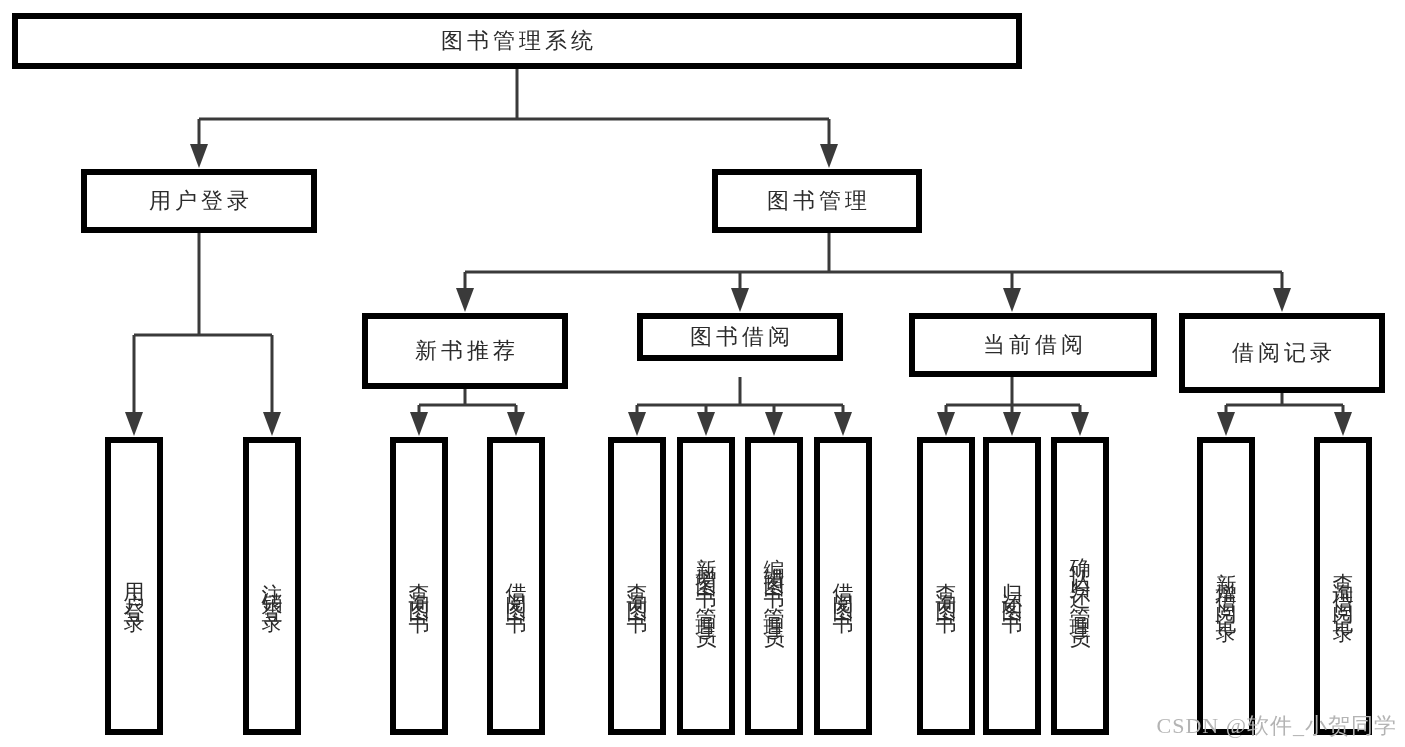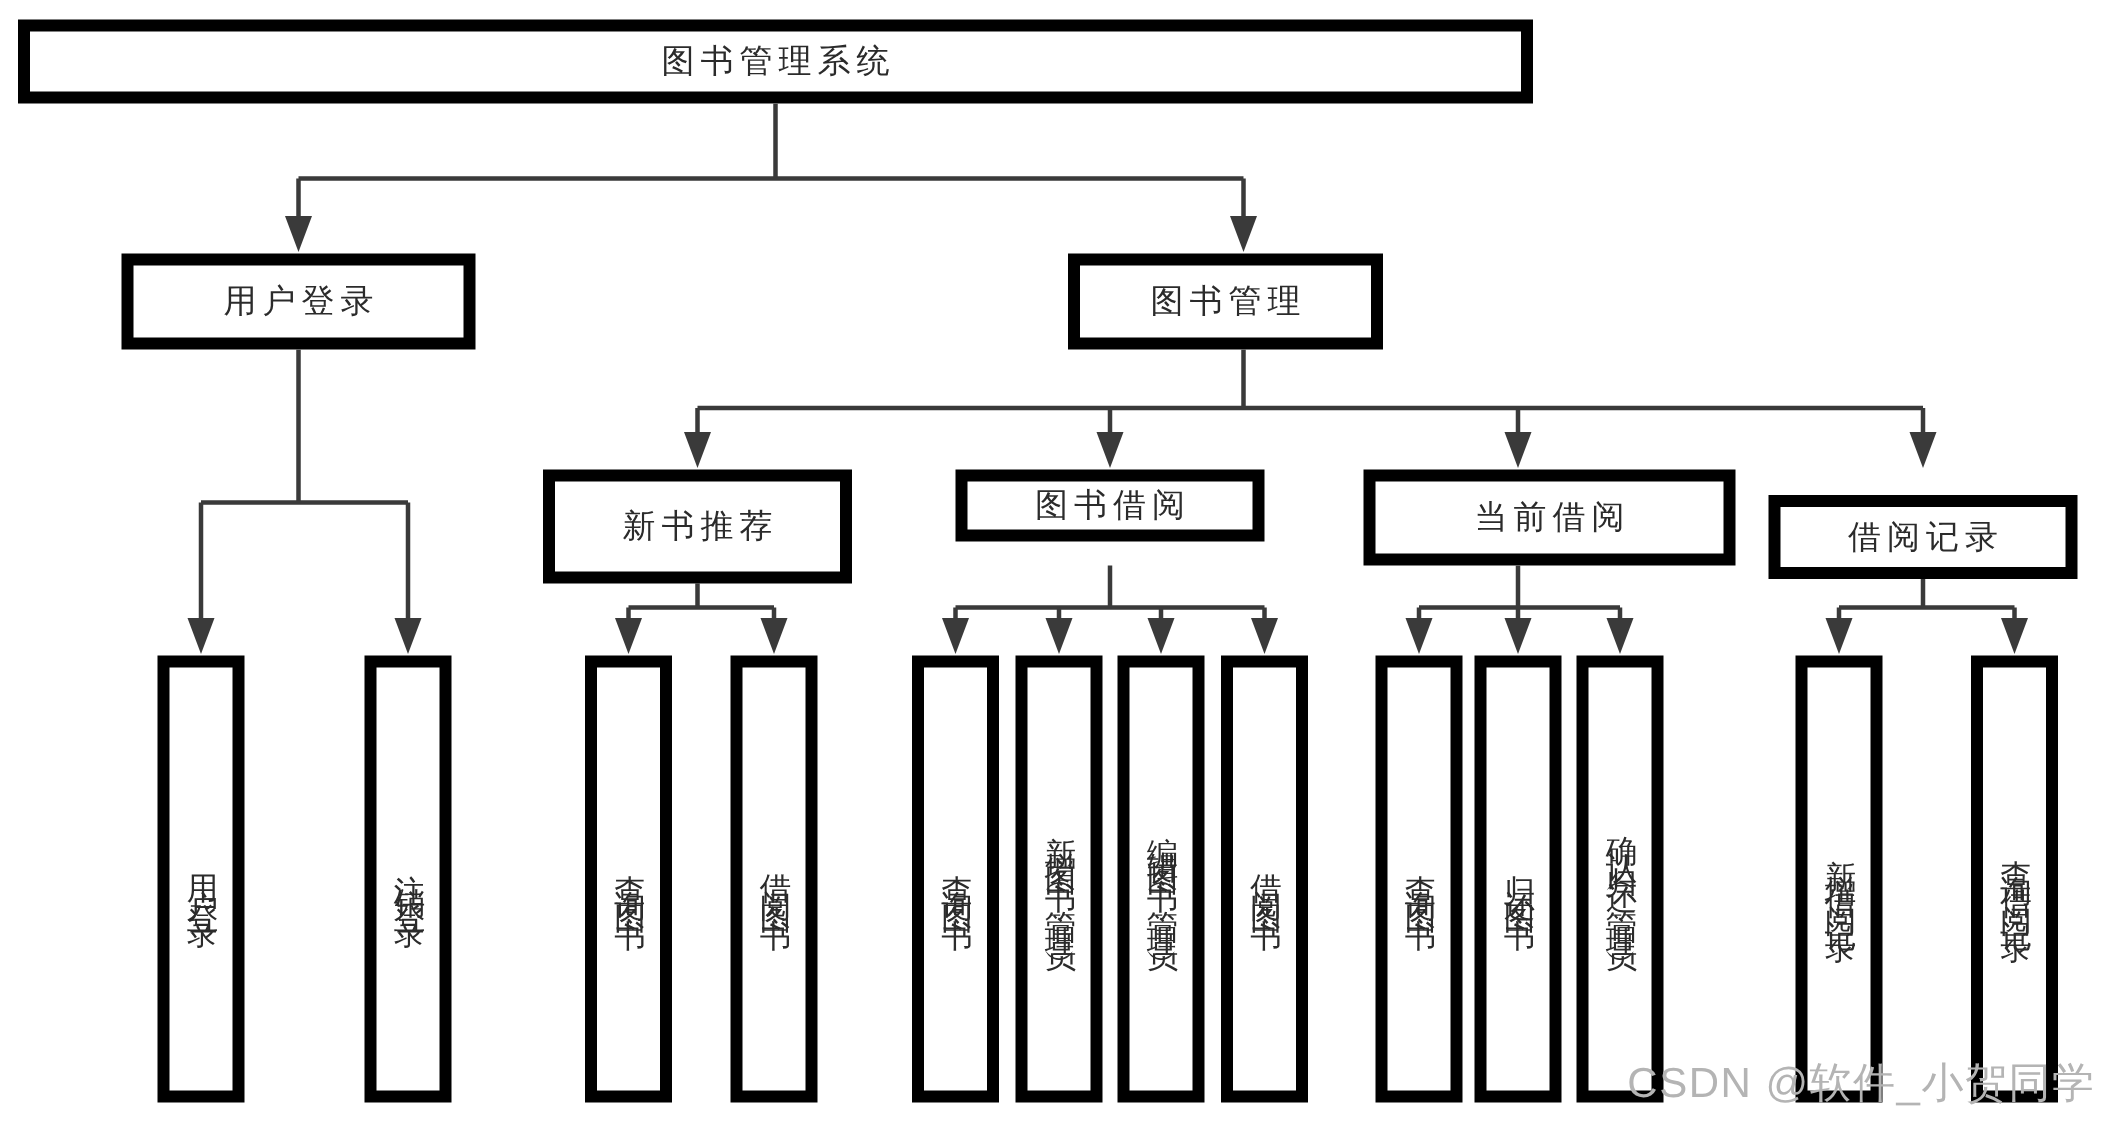--- a/index.html
+++ b/index.html
@@ -8,31 +8,31 @@
     width:1405px;height:747px;
     background:#ffffff;
     overflow:hidden;
     font-family:"Liberation Sans",sans-serif;
   }
   .connectors{position:absolute;left:0;top:0;width:1405px;height:747px;}
   .node{
     position:absolute;
     box-sizing:border-box;
     background:#ffffff;
-    border:8px solid #000000;
+    border:6px solid #000000;
     display:flex;align-items:center;justify-content:center;
     color:#2b2b2b;
     text-align:center;
   }
   .h{font-size:22px;letter-spacing:4px;text-indent:4px;}
   .v{writing-mode:vertical-rl;font-size:21px;letter-spacing:10px;}
   .watermark{
     position:absolute;right:8px;bottom:6px;
-    font-size:28px;color:#b4b4b4;letter-spacing:1px;
-    font-family:Liberation Sans, sans-serif;
+    font-size:22px;color:#b4b4b4;letter-spacing:1px;
+    font-family:Liberation Serif, serif;
     white-space:nowrap;
   }
 </style>
 </head>
 <body>
 
 <div class="canvas">
 
   <svg class="connectors" width="1405" height="747" viewBox="0 0 1405 747" xmlns="http://www.w3.org/2000/svg">
     <g stroke="#3a3a3a" stroke-width="3" fill="none">
@@ -68,21 +68,21 @@
   </svg>
 
   <div class="node h" style="left:12px;top:13px;width:1010px;height:56px">图书管理系统</div>
 
   <div class="node h" style="left:81px;top:169px;width:236px;height:64px">用户登录</div>
   <div class="node h" style="left:712px;top:169px;width:210px;height:64px">图书管理</div>
 
   <div class="node h" style="left:362px;top:313px;width:206px;height:76px">新书推荐</div>
   <div class="node h" style="left:637px;top:313px;width:206px;height:48px">图书借阅</div>
   <div class="node h" style="left:909px;top:313px;width:248px;height:64px">当前借阅</div>
-  <div class="node h" style="left:1179px;top:330px;width:206px;height:56px">借阅记录</div>
+  <div class="node h" style="left:1179px;top:313px;width:206px;height:80px">借阅记录</div>
 
   <div class="node v" style="left:105px;top:437px;width:58px;height:298px">用户登录</div>
   <div class="node v" style="left:243px;top:437px;width:58px;height:298px">注销登录</div>
 
   <div class="node v" style="left:390px;top:437px;width:58px;height:298px">查询图书</div>
   <div class="node v" style="left:487px;top:437px;width:58px;height:298px">借阅图书</div>
 
   <div class="node v" style="left:608px;top:437px;width:58px;height:298px">查询图书</div>
   <div class="node v" style="left:677px;top:437px;width:58px;height:298px">新增图书（管理员）</div>
   <div class="node v" style="left:745px;top:437px;width:58px;height:298px">编辑图书（管理员）</div>

